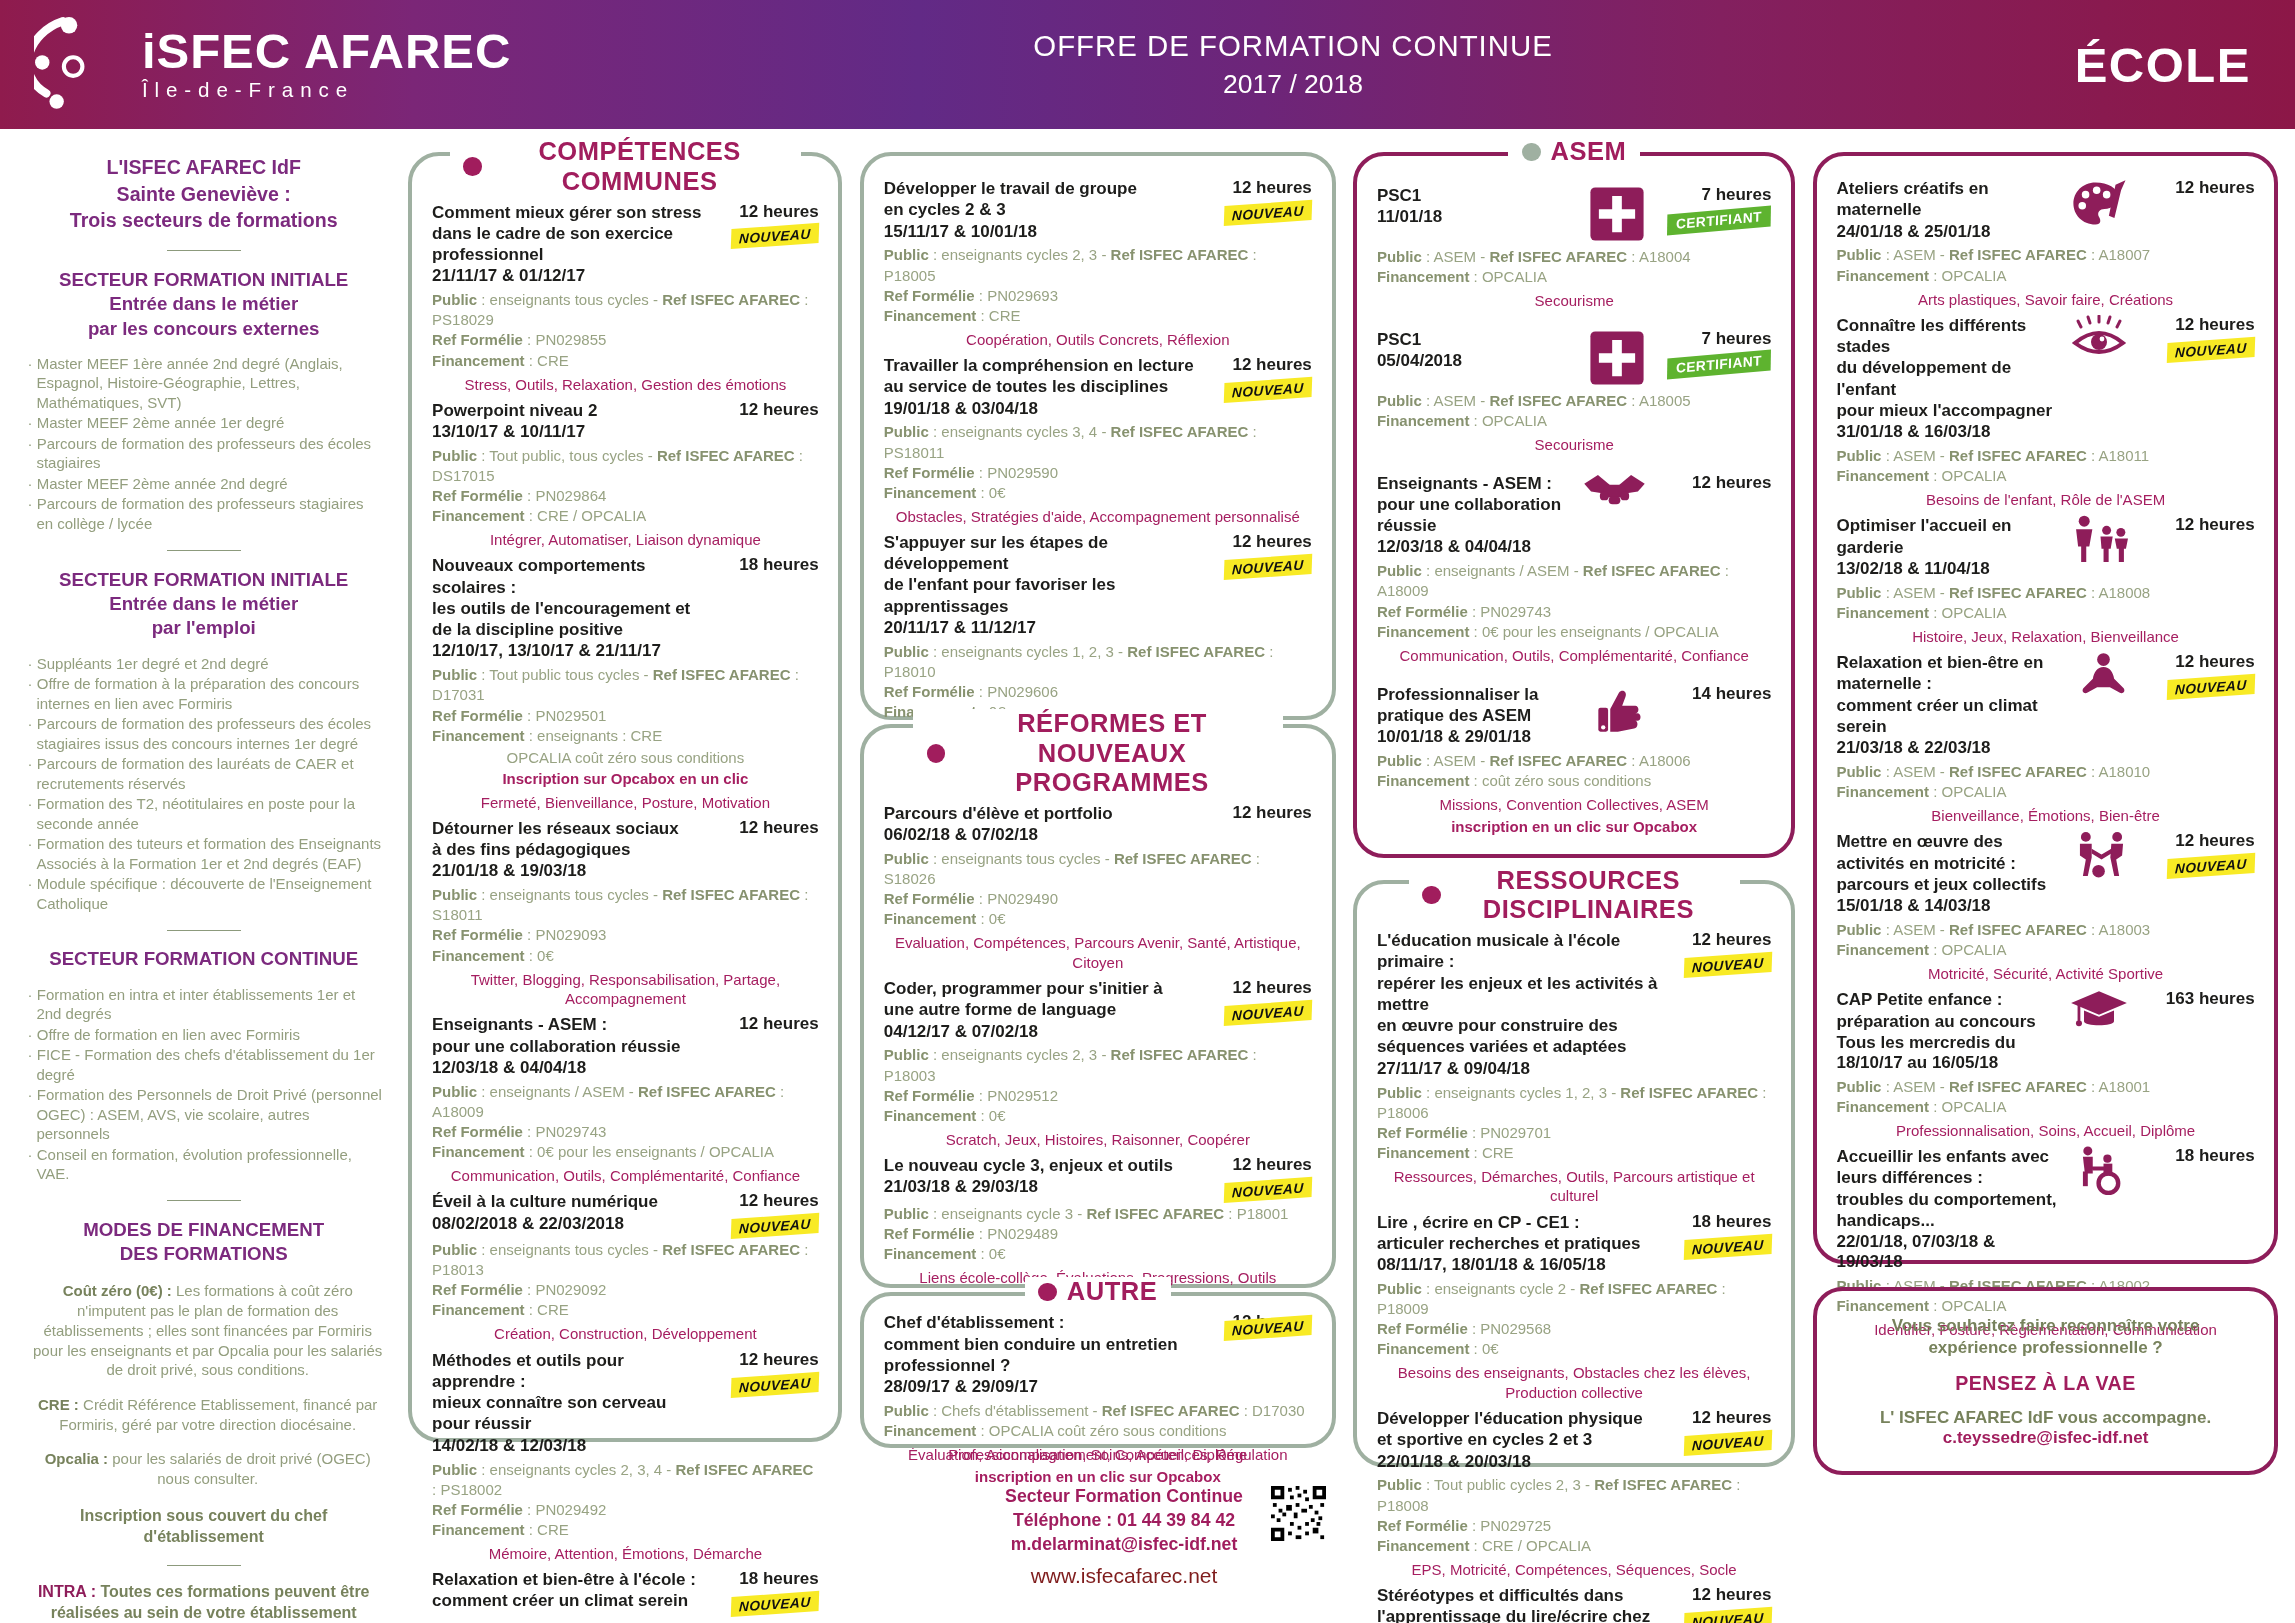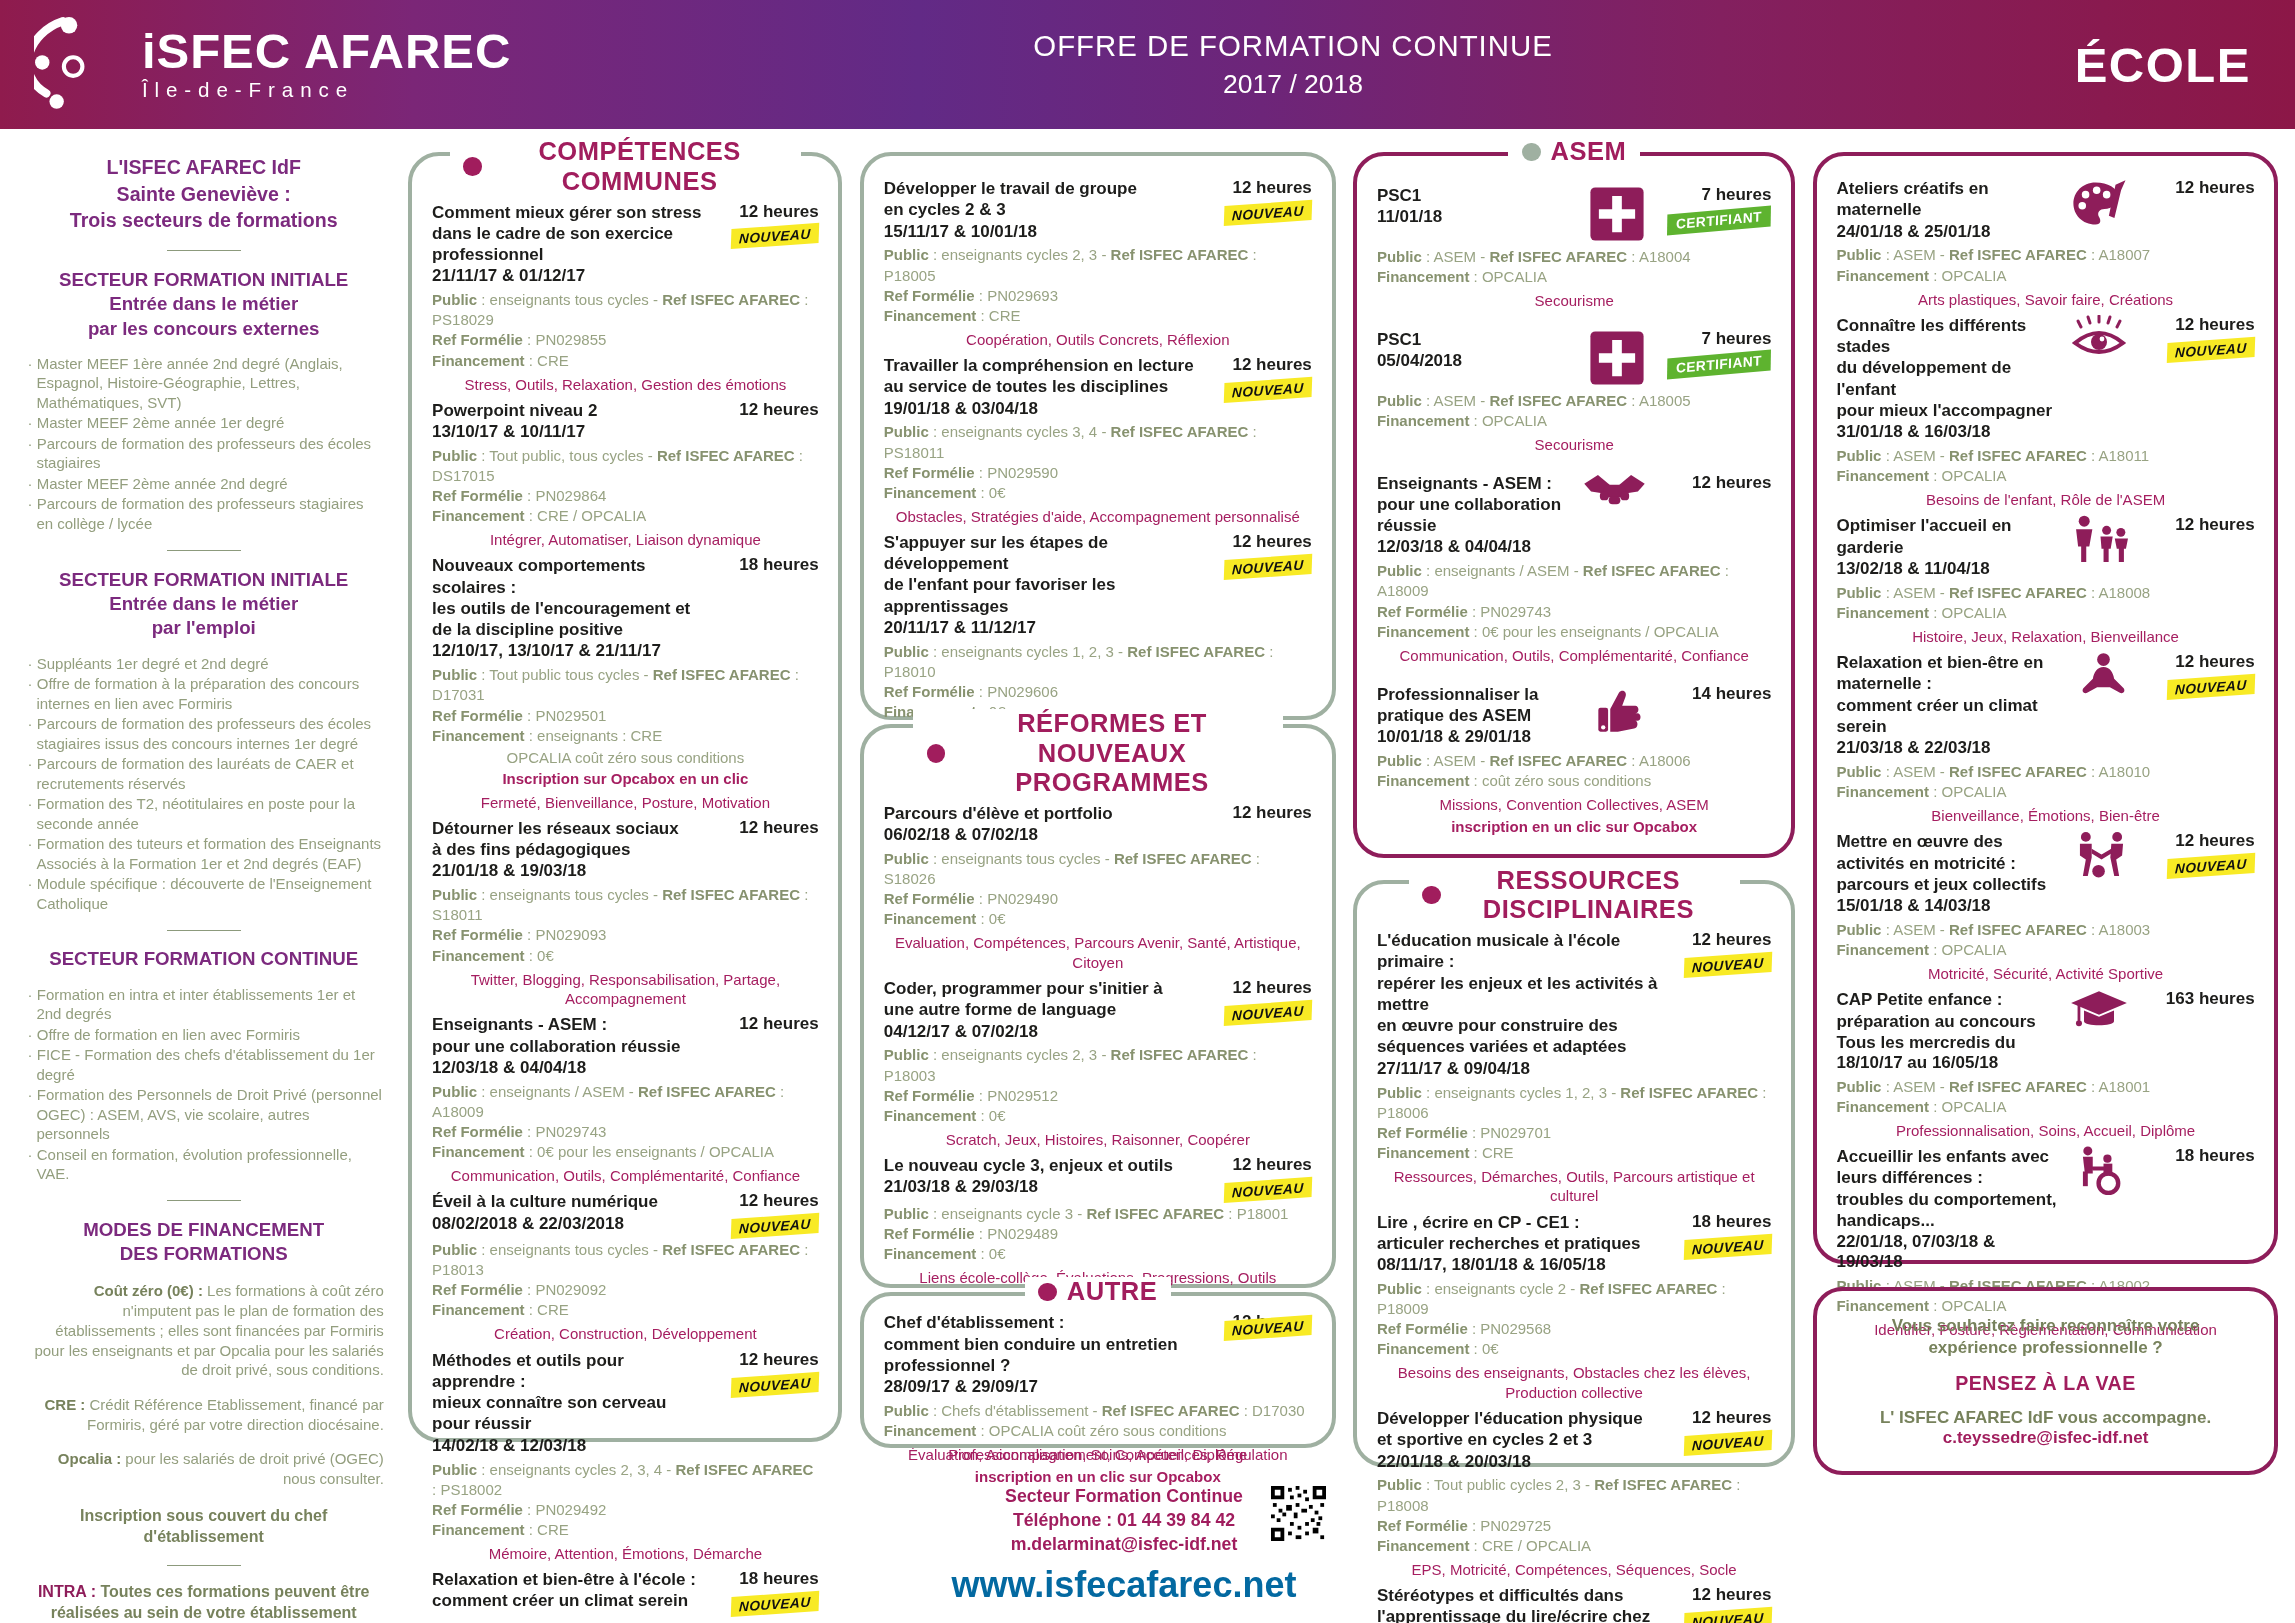--- a/index.html
+++ b/index.html
@@ -26,21 +26,21 @@
   .col-b { width:482px; display:flex; flex-direction:column; gap:4px; }
   .col-c { width:448px; display:flex; flex-direction:column; gap:22.6px; }
   .col-d { width:472px; display:flex; flex-direction:column; gap:23.6px; }
 
   
   .side-title div { color:#7c2a7e; font-weight:bold; font-size:19.6px; line-height:1.35; }
   .divider { width:74px; border-top:1.5px solid #8c9a7c; margin:16.7px auto; }
   .side-sec-head div { color:#7c2a7e; font-weight:bold; font-size:18.7px; line-height:1.3; }
   .side-items { text-align:left; margin-top:12.8px; }
   .side-items .it { font-size:15px; color:#939e7e; line-height:1.3; padding-left:12.8px; text-indent:-8.8px; margin-bottom:1px;}
-  .side-par { text-align:right; font-size:15px; color:#939e7e; line-height:1.32; margin-top:14.7px;margin-left:8px; }
+  .side-par { text-align:center; font-size:15px; color:#939e7e; line-height:1.32; margin-top:14.7px;margin-left:8px; }
   .side-par .lead { font-weight:bold; color:#77825c; }
   .inscription { font-weight:bold; color:#77825c; font-size:16px; margin-top:17.7px; line-height:1.3; }
   .intra { font-weight:bold; font-size:16px; color:#77825c; margin-top:3.9px; line-height:1.3; }
   .intra .lead { color:#8e1d5a; }
 
   
   .box { border:4.4px solid #9fb0a1; border-radius:31px; padding:19.6px 17.7px 14.7px 17.7px;
          display:flex; flex-direction:column; justify-content:space-between; background:#fff; }
   .box.maroon { border-color:#8e1d5a; }
   .box-title { display:flex; align-items:center; justify-content:center; gap:9.8px;
@@ -83,21 +83,21 @@
   .vae-q { color:#77825c; font-weight:bold; font-size:17px; text-align:center; line-height:1.3; }
   .vae-cta { color:#a11d5d; font-weight:bold; font-size:19.6px; letter-spacing:0.5px; }
   .vae-l { color:#77825c; font-weight:bold; font-size:17px; }
   .vae-mail { color:#a11d5d; font-weight:bold; font-size:17px; }
 
   
   .footer { position:absolute; left:481px; top:1485px; width:1286px; text-align:center; }
   .foot-contact div { color:#a01d5e; font-weight:bold; font-size:17.7px; line-height:1.35; }
   .qr { position:absolute; left:calc(50% + 147px); top:1px; }
   .foot-tagline { color:#8d9775; font-size:15px; margin-top:7.9px; }
-  .foot-site { color:#0369a1; font-weight:bold; font-size:36px; margin-top:6.9px; }
+  .foot-site { color:#7f1d1d; font-weight:normal; font-size:21px; margin-top:6.9px; }
 </style>
 </head>
 <body>
 
 <div class="poster">
 
   <div class="header">
     <div class="logo-wrap">
       <svg class="logo-orbit" viewBox="0 0 100 100">
         <path d="M28 8 A46 38 -20 0 0 12 78" fill="none" stroke="#fff" stroke-width="8" stroke-linecap="round"></path>

